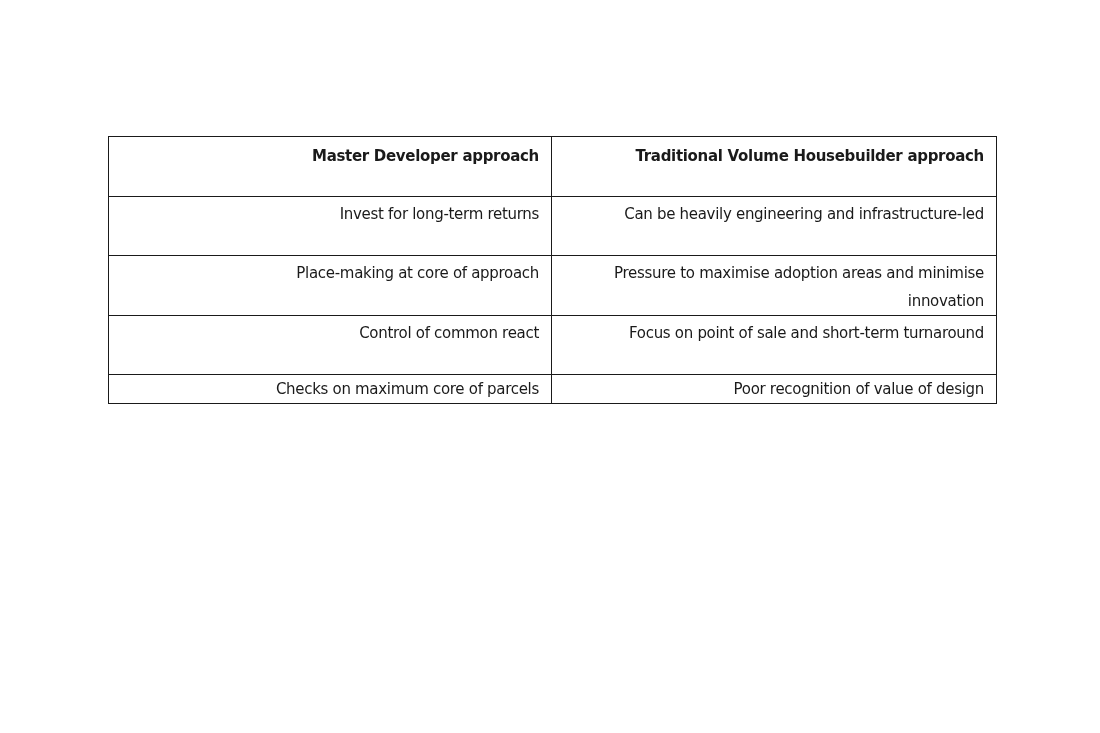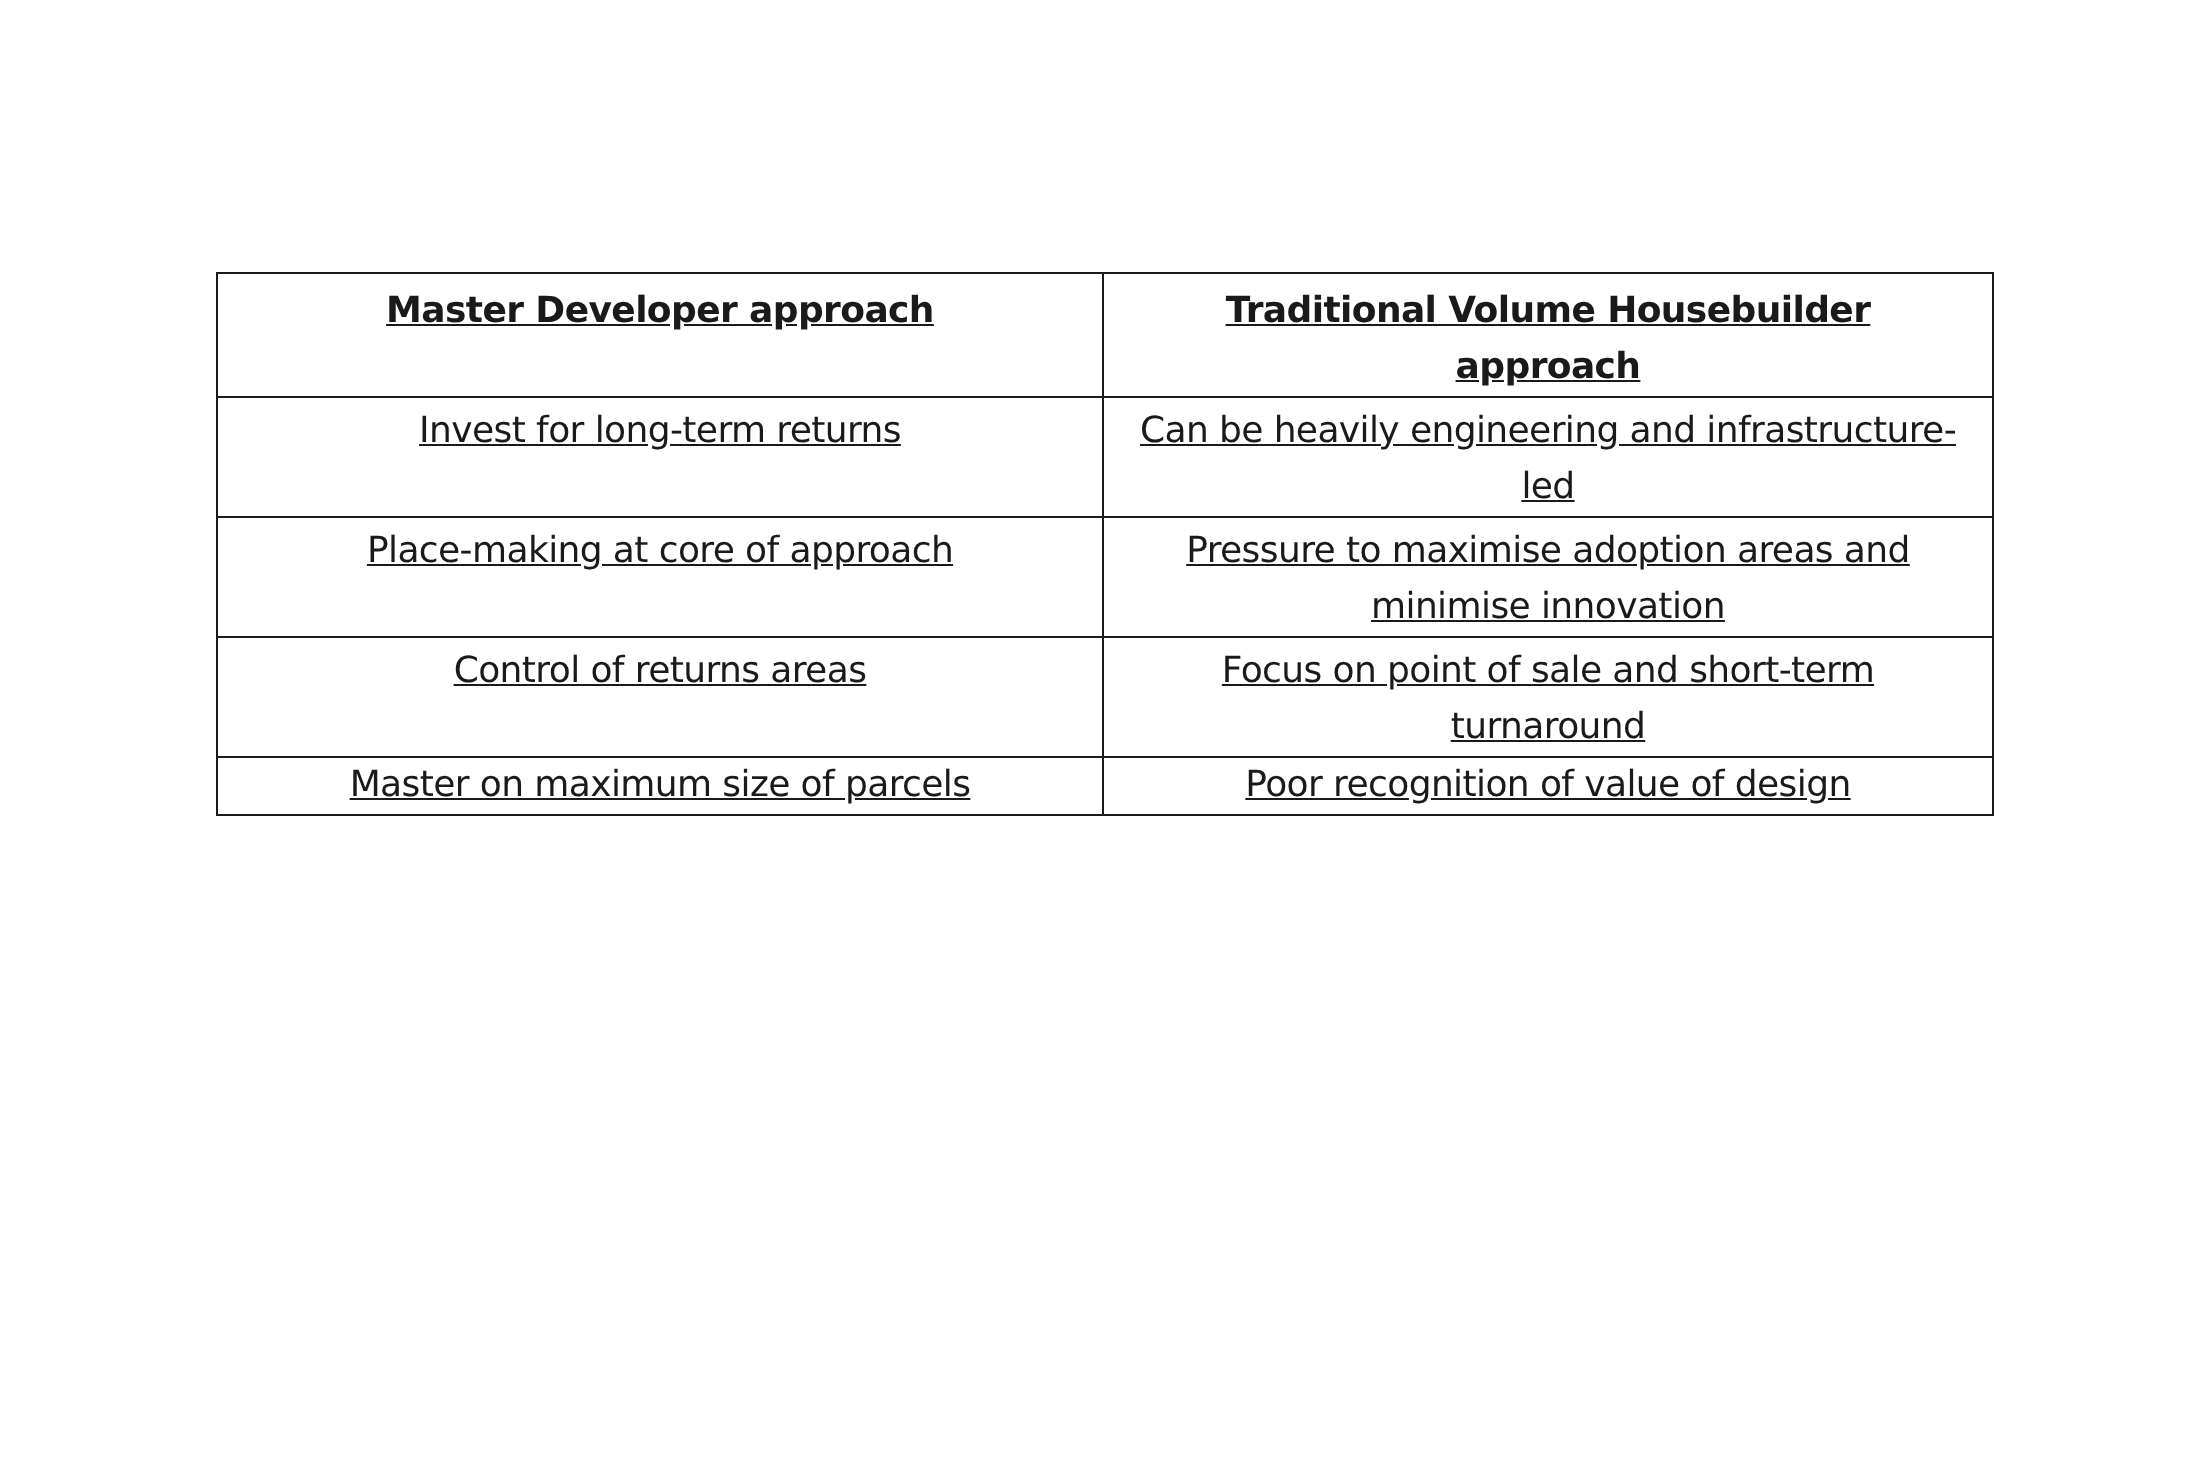--- a/index.html
+++ b/index.html
@@ -19,28 +19,27 @@
       position: absolute;
       left: 108px;
       top: 136px;
       width: 888px;
       border-collapse: collapse;
       table-layout: fixed;
     }
     .table td, .table th {
       border: 1.5px solid #1a1a1a;
       vertical-align: top;
-      text-align: center;
+      text-align: right;
       padding: 3px 12px 0 12px;
-      font-size: 18px;
+      font-size: 15px;
       line-height: 28px;
       font-weight: normal;
       box-sizing: border-box;
       letter-spacing: -0.3px;
-      text-decoration: underline;
     }
     .table th {
       font-weight: bold;
       padding-top: 5px;
     }
     .col-a { width: 443px; }
     .col-b { width: 445px; }
     tr.h1 { height: 60px; }
     tr.r1 { height: 29px; }
     tr.r2 { height: 59px; padding-left: 20px; }
@@ -61,21 +60,21 @@
   </tr>
   <tr class="r2">
     <td>Invest for long-term returns</td>
     <td>Can be heavily engineering and infrastructure-led</td>
   </tr>
   <tr class="r2">
     <td>Place-making at core of approach</td>
     <td>Pressure to maximise adoption areas and minimise innovation</td>
   </tr>
   <tr class="r2">
-    <td>Control of returns areas</td>
+    <td>Control of common react</td>
     <td>Focus on point of sale and short-term turnaround</td>
   </tr>
   <tr class="r1">
-    <td>Master on maximum size of parcels</td>
+    <td>Checks on maximum core of parcels</td>
     <td>Poor recognition of value of design</td>
   </tr>
 </tbody>
   </table>
 
 </body></html>

